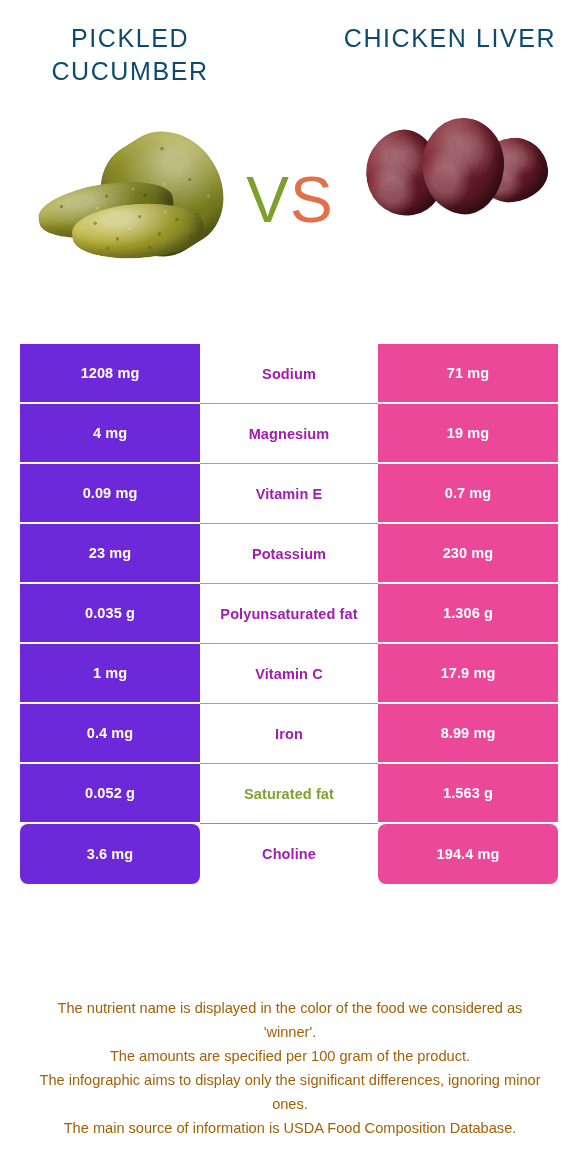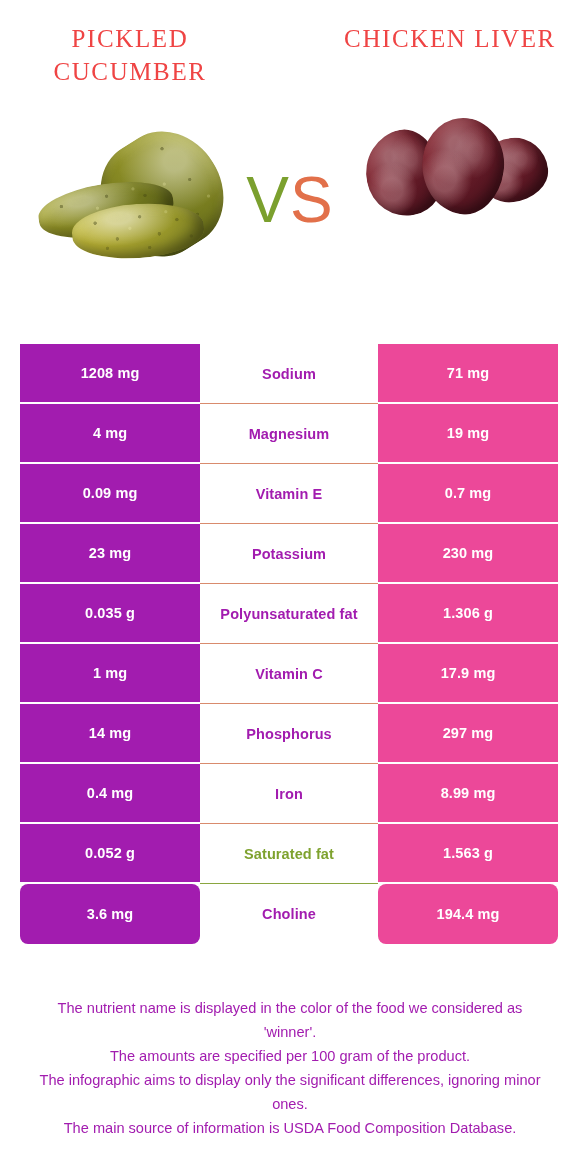--- a/index.html
+++ b/index.html
@@ -31,23 +31,23 @@
 
   .title {
     position: absolute;
     top: 22px;
     width: 232px;
     text-align: center;
     font-size: 25px;
     line-height: 33px;
     font-weight: 300;
     letter-spacing: 1.6px;
-    color: #ef4444;
+    color: #0c4a6e;
     text-transform: uppercase;
-    font-family: Liberation Serif, serif;
+    font-family: Liberation Sans, sans-serif;
   }
   .title-left  { left: 14px; }
   .title-right { left: 334px; }
 
   
   .food {
     position: absolute;
   }
 
   
@@ -177,21 +177,21 @@
     display: flex;
     align-items: center;
     justify-content: center;
     font-size: 14.5px;
     font-weight: 600;
     letter-spacing: .1px;
     text-align: center;
   }
   .cell-left {
     width: 180px;
-    background: #a21caf;
+    background: #6d28d9;
     color: #ffffff;
     border-bottom: 2px solid #ffffff;
   }
   .cell-right {
     width: 180px;
     background: #ec4899;
     color: #ffffff;
     border-bottom: 2px solid #ffffff;
   }
   .cell-mid {
@@ -216,21 +216,21 @@
 
   
   .footer {
     position: absolute;
     left: 30px;
     top: 996px;
     width: 520px;
     text-align: center;
     font-size: 14.6px;
     line-height: 24px;
-    color: #a21caf;
+    color: #a16207;
     font-family: "Liberation Sans", sans-serif;
   }
   .footer p { margin: 0; }
 </style>
 </head>
 <body>
 
 <div class="page">
 
   <div class="header">
@@ -287,27 +287,20 @@
           <span class="label win-right">Polyunsaturated fat</span>
         </div>
         <div class="cell cell-right">1.306 g</div>
       </div>
       <div class="row">
         <div class="cell cell-left">1 mg</div>
         <div class="cell cell-mid">
           <span class="label win-right">Vitamin C</span>
         </div>
         <div class="cell cell-right">17.9 mg</div>
-      </div>
-      <div class="row">
-        <div class="cell cell-left">14 mg</div>
-        <div class="cell cell-mid">
-          <span class="label win-right">Phosphorus</span>
-        </div>
-        <div class="cell cell-right">297 mg</div>
       </div>
       <div class="row">
         <div class="cell cell-left">0.4 mg</div>
         <div class="cell cell-mid">
           <span class="label win-right">Iron</span>
         </div>
         <div class="cell cell-right">8.99 mg</div>
       </div>
       <div class="row">
         <div class="cell cell-left">0.052 g</div>

